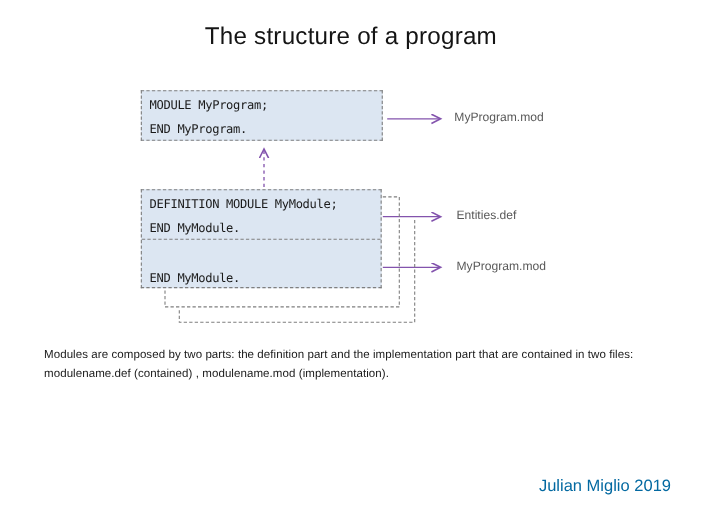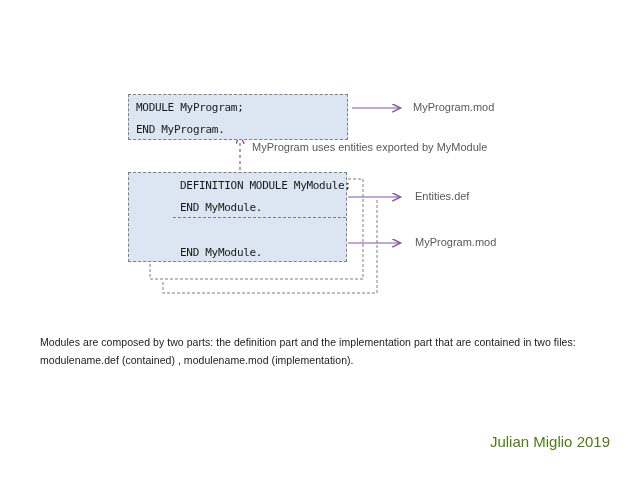--- a/index.html
+++ b/index.html
@@ -25,22 +25,22 @@
   }
   .code-box {
     position: absolute;
     background: #dce6f2;
     border: 1px dashed #7f7f7f;
     font-family: "DejaVu Sans Mono", monospace;
     font-size: 11px;
     color: #1a1a1a;
     letter-spacing: -0.3px;
   }
-  .box-program { left: 128px; top: 94px; width: 220px; height: 46px; }
-  .box-module  { left: 128px; top: 172px; width: 219px; height: 90px; padding-left: 44px; }
+  .box-program { left: 128px; top: 82px; width: 220px; height: 46px; }
+  .box-module  { left: 128px; top: 172px; width: 219px; height: 90px; }
   .code-section { position: relative; height: 45px; }
   .code-section.divided { border-bottom: 1px dashed #7f7f7f; }
   .code-line { position: absolute; left: 7px; white-space: nowrap; }
   .code-line.l1 { top: 6px; }
   .code-line.l2 { top: 28px; }
   .gray-label {
     position: absolute;
     font-size: 11px;
     color: #595959;
     white-space: nowrap;
@@ -51,41 +51,42 @@
   .lbl-dependency   { left: 252px; top: 141px; }
   .overlay-svg {
     position: absolute;
     left: 0; top: 0;
     width: 638px; height: 478px;
     pointer-events: none;
   }
   .notes {
     position: absolute;
     left: 40px;
-    top: 334px;
+    top: 314px;
     width: 575px;
     font-size: 10.5px;
     line-height: 17.6px;
     color: #1a1a1a;
     letter-spacing: 0.05px;
   }
   .footer {
     position: absolute;
     right: 28px;
     top: 433px;
     font-size: 15px;
-    color: #4d7c0f;
+    color: #0369a1;
     white-space: nowrap;
   }
 </style>
 </head>
 <body>
 
 <div class="slide">
 
+  <div class="title">The structure of a program</div>
 
   <svg class="overlay-svg" viewBox="0 0 638 478">
     <defs>
       <marker id="arrow-purple" markerWidth="9" markerHeight="9" refX="6.5" refY="3.5" orient="auto">
         <path d="M0,0 L7,3.5 L0,7" fill="none" stroke="#8353ad" stroke-width="1.2"></path>
       </marker>
     </defs>
 
     <line x1="352" y1="108" x2="400" y2="108" stroke="#8353ad" stroke-width="1.2" marker-end="url(#arrow-purple)"></line>
 
@@ -112,21 +113,20 @@
     </div>
     <div class="code-section">
       <div class="code-line l2">END MyModule.</div>
     </div>
   </div>
 
   <div class="gray-label lbl-program-file">MyProgram.mod</div>
   <div class="gray-label lbl-def-file">Entities.def</div>
   <div class="gray-label lbl-mod-file">MyProgram.mod</div>
 
-  <div class="gray-label lbl-dependency">MyProgram uses entities exported by MyModule</div>
 
   <div class="notes">
     <div>Modules are composed by two parts: the definition part and the implementation part that are contained in two files:</div>
     <div>modulename.def (contained) , modulename.mod (implementation).</div>
   </div>
 
   <div class="footer">Julian Miglio 2019</div>
 
 </div>
 

